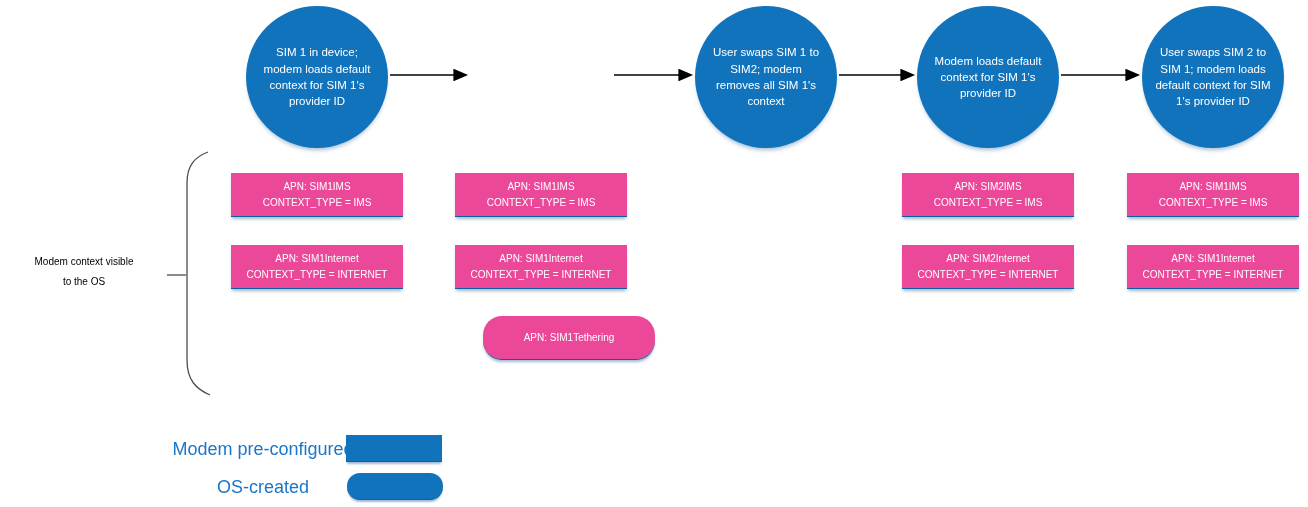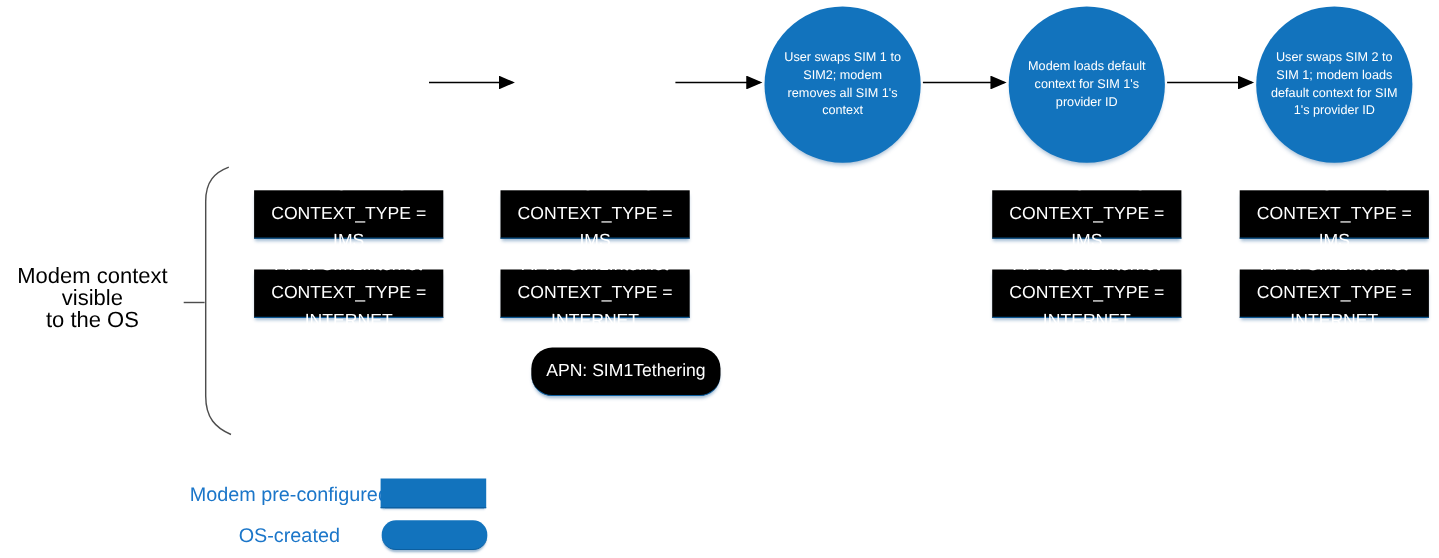--- a/index.html
+++ b/index.html
@@ -38,44 +38,43 @@
     font-size: 11.5px;
     line-height: 1.42;
     padding: 0 12px;
     box-sizing: border-box;
     box-shadow: 0 4px 4px -2px rgba(150, 178, 205, 0.85);
   }
   .ctx-box {
     position: absolute;
     width: 172px;
     height: 44px;
-    background: #000000;
+    background: #ec4899;
     color: #ffffff;
     display: flex;
     flex-direction: column;
     align-items: center;
     justify-content: center;
-    text-align: center;
-    font-size: 16px;
+    font-size: 10px;
     line-height: 1.6;
     box-sizing: border-box;
     border-bottom: 1px solid #0c5fa0;
     box-shadow: 0 3px 3px -1px rgba(150, 178, 205, 0.9);
   }
   .ctx-box.pill {
     border-radius: 19px;
     margin-left: 28px;
   }
   .brace-label {
     position: absolute;
     left: 8px;
-    top: 241px;
+    top: 252px;
     width: 152px;
     text-align: center;
-    font-size: 20px;
+    font-size: 10px;
     line-height: 20px;
     color: #000000;
   }
   .legend-label {
     position: absolute;
     left: 163px;
     width: 200px;
     text-align: center;
     font-size: 18px;
     color: #1B76C9;
@@ -108,20 +107,23 @@
       <line x1="614" y1="75" x2="691" y2="75" marker-end="url(#arrowhead)"></line>
       <line x1="839" y1="75" x2="913" y2="75" marker-end="url(#arrowhead)"></line>
       <line x1="1061" y1="75" x2="1138" y2="75" marker-end="url(#arrowhead)"></line>
     </g>
     <g stroke="#4d4d4d" stroke-width="1.3" fill="none">
       <path d="M 208 152 C 195 157 187 165 187 183 L 187 360 C 187 380 196 389 210 395"></path>
       <line x1="167" y1="275" x2="186" y2="275"></line>
     </g>
   </svg>
 
+  <div class="stage-circle" style="left:246px">
+    <span>SIM 1 in device; modem loads default context for SIM 1's provider ID</span>
+  </div>
   <div class="stage-circle" style="left:695px">
     <span>User swaps SIM 1 to SIM2; modem removes all SIM 1's context</span>
   </div>
   <div class="stage-circle" style="left:917px">
     <span>Modem loads default context for SIM 1's provider ID</span>
   </div>
   <div class="stage-circle" style="left:1142px">
     <span>User swaps SIM 2 to SIM 1; modem loads default context for SIM 1's provider ID</span>
   </div>
 

